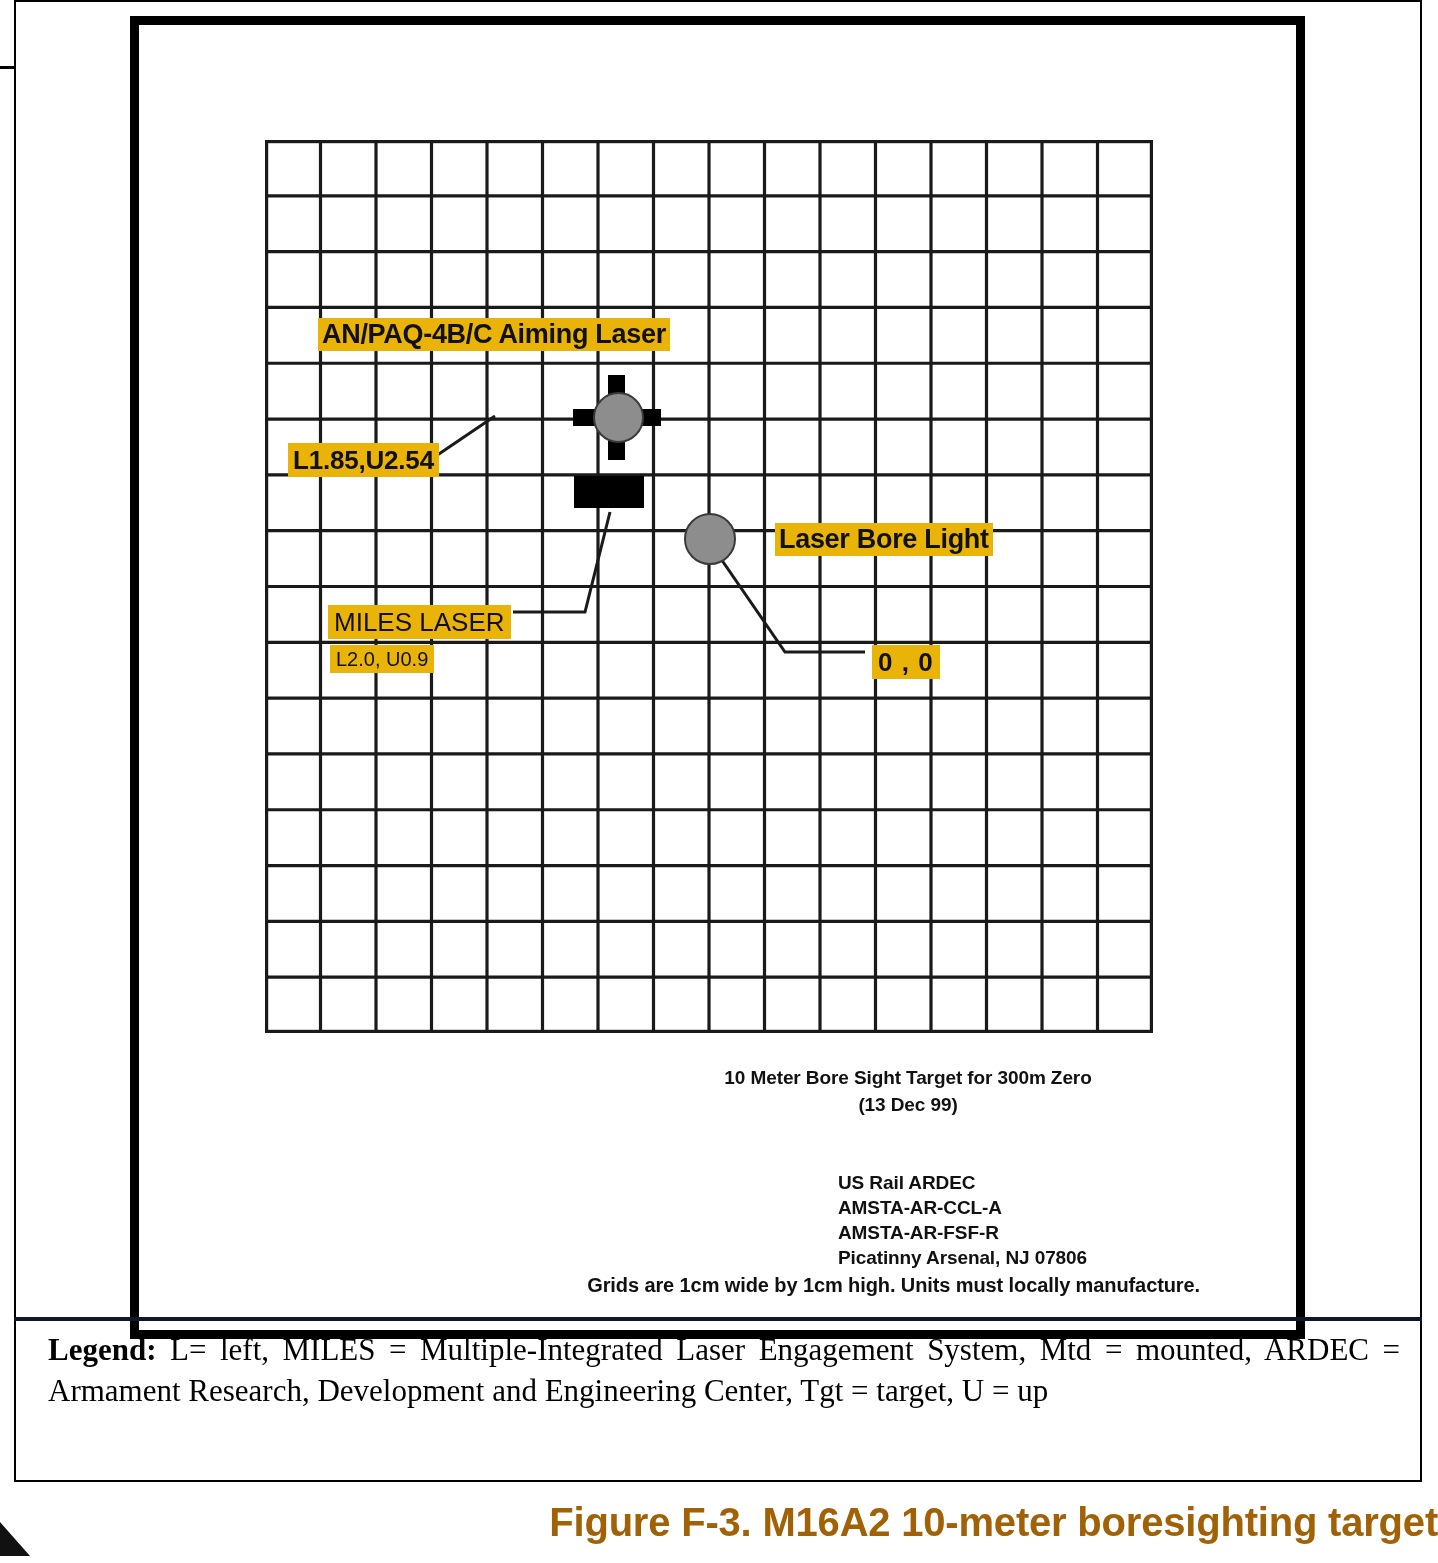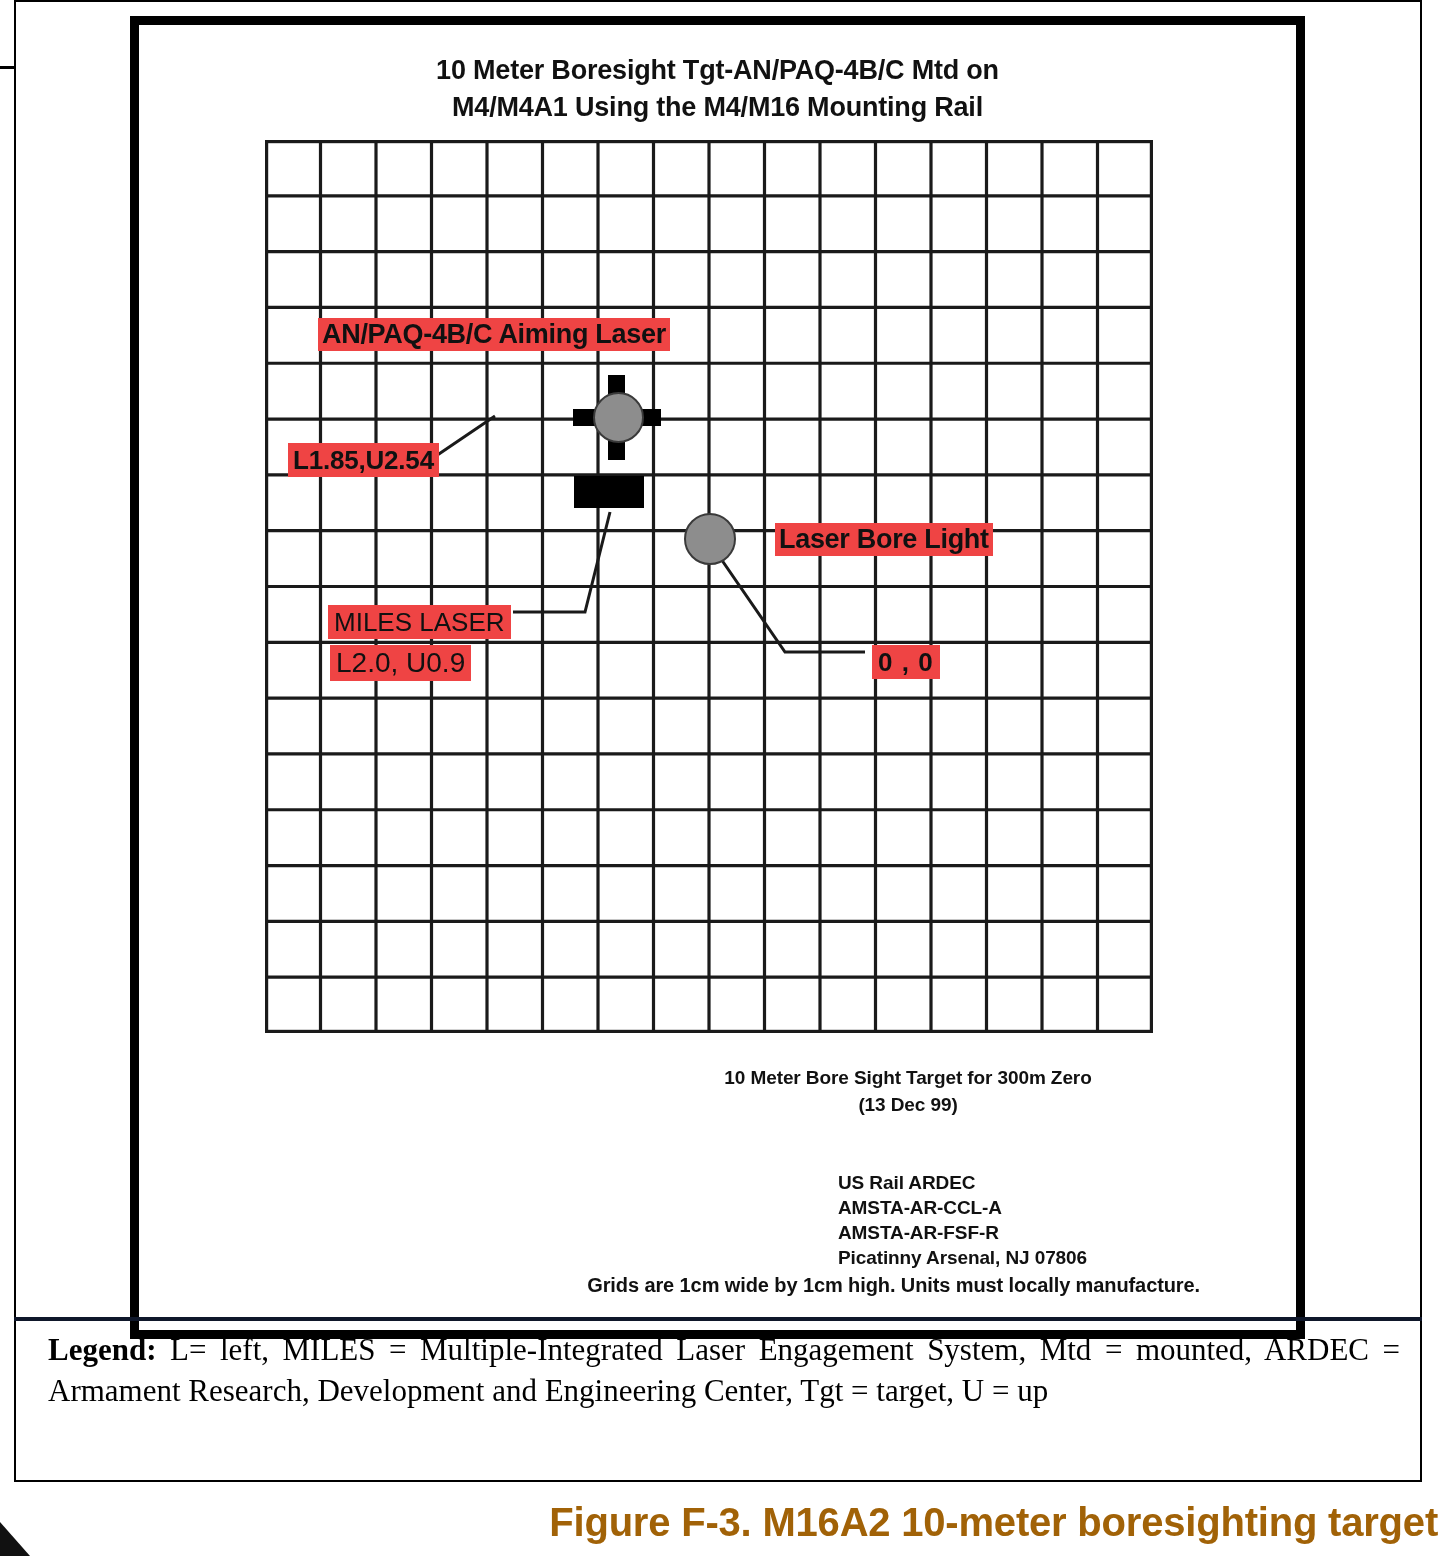--- a/index.html
+++ b/index.html
@@ -60,38 +60,38 @@
   .bore-circle{
     position:absolute;border-radius:50%;
     background:#8d8d8d;border:2px solid #3a3a3a;
   }
   .miles-rect{position:absolute;background:#000;}
 
   
   .glabel{
     position:absolute;
     font-weight:bold;color:#111;
-    background:#ef4444;
+    background:#eab308;
     white-space:nowrap;
     line-height:1;
   }
   .lbl-aim{
     left:318px;top:318px;font-size:27px;padding:3px 4px;letter-spacing:-0.3px;
   }
   .lbl-l185{
     left:288px;top:443px;font-size:26px;padding:4px 5px;letter-spacing:-0.2px;
   }
   .lbl-bore{
     left:775px;top:523px;font-size:27px;padding:3px 4px;letter-spacing:-0.3px;
   }
   .lbl-miles{
     left:296px;top:605px;font-size:26px;padding:4px 6px;font-weight:normal;margin-left:32px;
   }
   .lbl-miles-2{
-    left:330px;top:645px;font-size:28px;padding:4px 6px;font-weight:normal;
+    left:330px;top:645px;font-size:20px;padding:4px 6px;font-weight:normal;
   }
   .lbl-zero{
     left:872px;top:645px;font-size:26px;padding:4px 6px;letter-spacing:1px;
   }
 
   
   .leaders{position:absolute;left:265px;top:140px;width:888px;height:893px;pointer-events:none;}
 
   
   .blk{position:absolute;color:#111;font-weight:bold;}
@@ -138,24 +138,20 @@
 
 <div id="page">
 
   <div class="tbl-top-rule"></div>
   <div class="tbl-outer"></div>
   <div class="tbl-bottom-rule"></div>
   <div class="stub-left"></div>
 
   <div class="fig-frame"></div>
 
-  <div class="fig-title">
-    <div>10 Meter Boresight Tgt-AN/PAQ-4B/C Mtd on</div>
-    <div>M4/M4A1 Using the M4/M16 Mounting Rail</div>
-  </div>
 
   <div class="grid-wrap">
     <svg class="grid-svg" width="888" height="893" viewBox="0 0 888 893" xmlns="http://www.w3.org/2000/svg">
       <g id="gridlines" stroke="#1a1a1a" stroke-width="3.2" fill="none">
           <line x1="55.50" y1="0" x2="55.50" y2="893"></line>
           <line x1="111.00" y1="0" x2="111.00" y2="893"></line>
           <line x1="166.50" y1="0" x2="166.50" y2="893"></line>
           <line x1="222.00" y1="0" x2="222.00" y2="893"></line>
           <line x1="277.50" y1="0" x2="277.50" y2="893"></line>
           <line x1="333.00" y1="0" x2="333.00" y2="893"></line>

